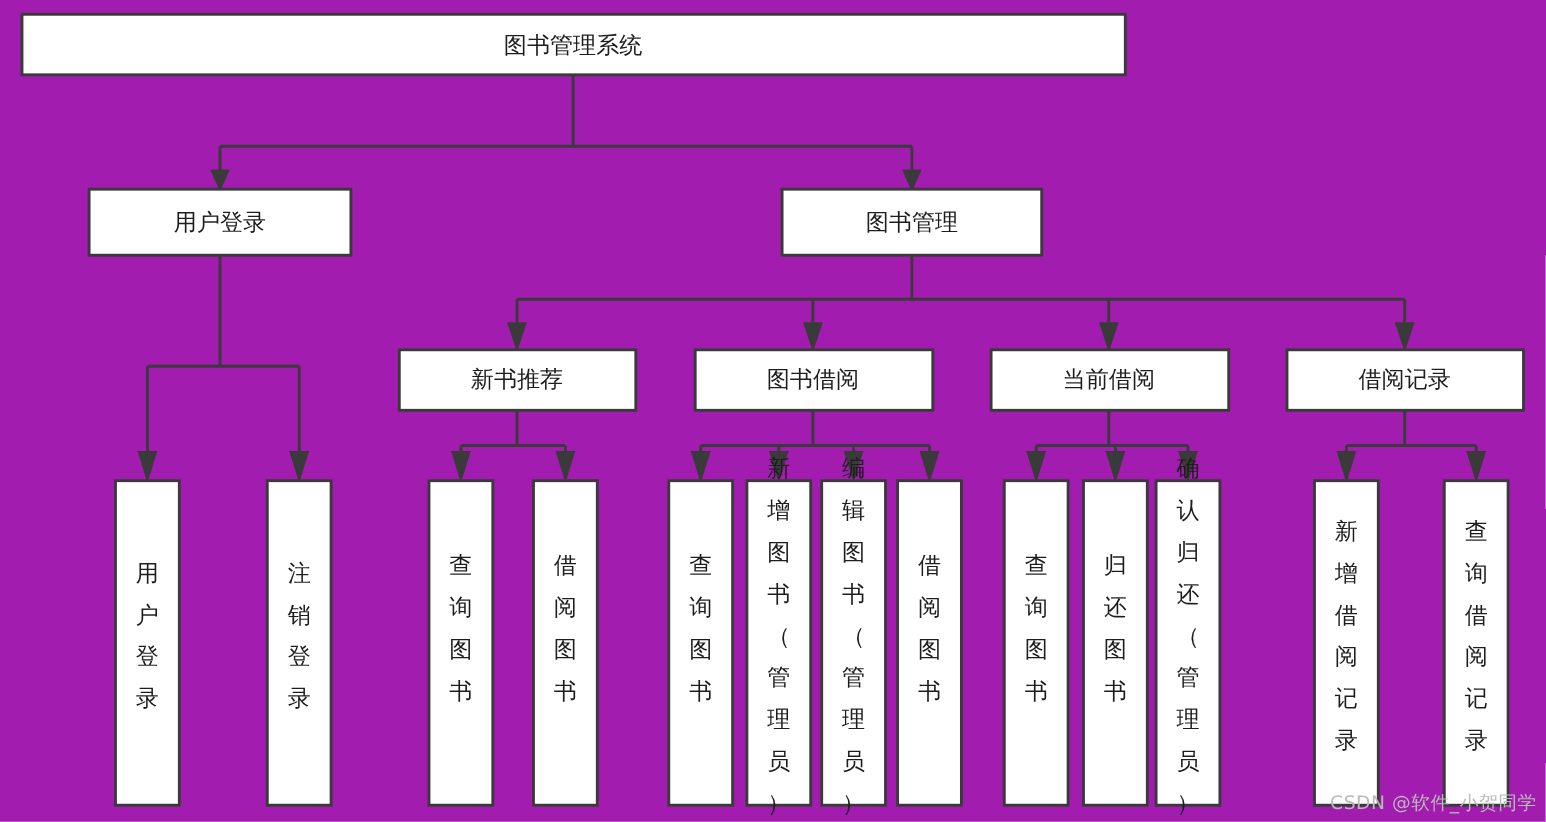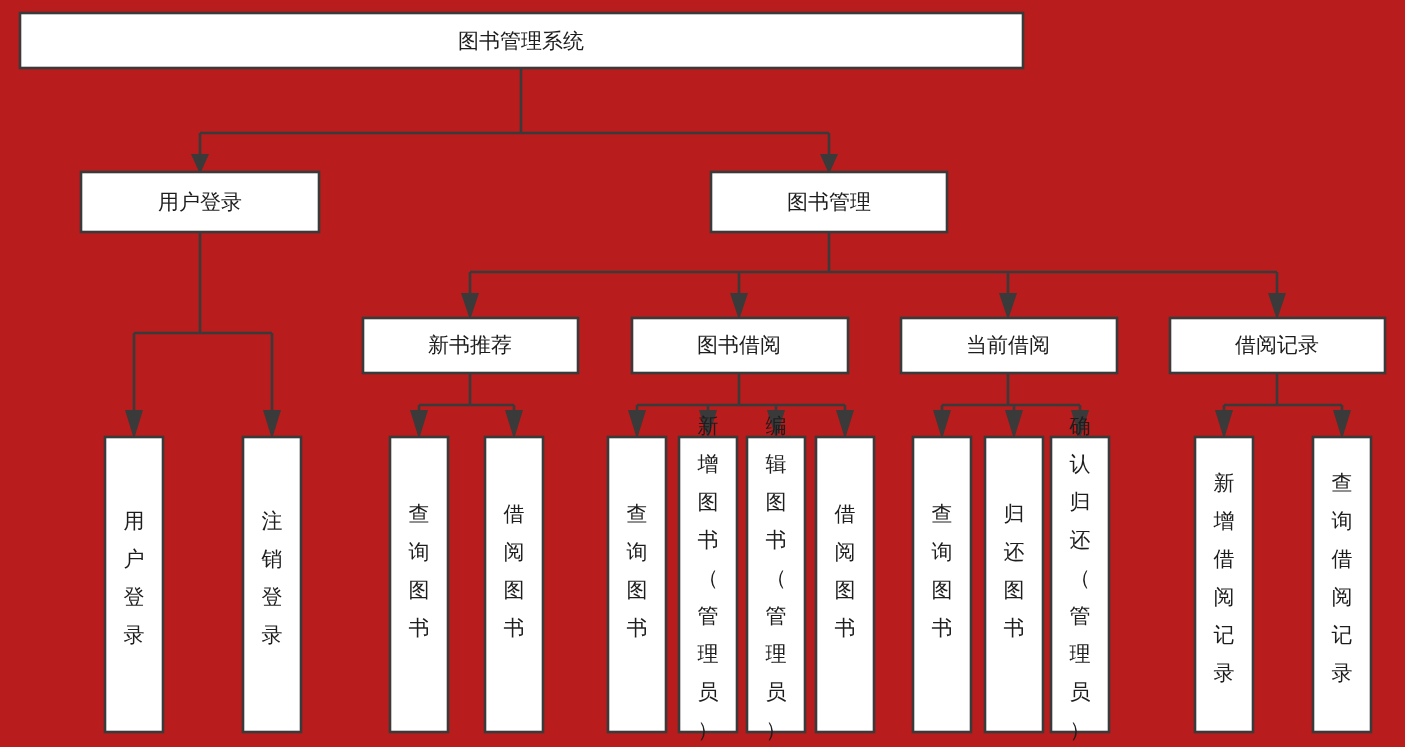--- a/index.html
+++ b/index.html
@@ -10,21 +10,21 @@
   body {
     width: 1405px;
     height: 747px;
     font-family: "DejaVu Sans", "Liberation Sans", sans-serif;
     overflow: hidden;
   }
   #diagram-root {
     position: relative;
     width: 1405px;
     height: 747px;
-    background: #b91c1c;
+    background: #a21caf;
   }
   svg#flow-svg {
     position: absolute;
     left: 0;
     top: 0;
     width: 1405px;
     height: 747px;
     display: block;
   }
   .node-rect {
@@ -242,14 +242,15 @@
       </g>
 
       <g>
         <rect class="node-rect" x="1313" y="437" width="58" height="295"></rect>
         <text class="node-label-v vtext" x="1342" y="0"><tspan x="1342" y="490">查</tspan><tspan x="1342" y="528">询</tspan><tspan x="1342" y="566">借</tspan><tspan x="1342" y="604">阅</tspan><tspan x="1342" y="642">记</tspan><tspan x="1342" y="680">录</tspan></text>
       </g>
 
     </g>
   </svg>
 
+  <div class="watermark">CSDN @软件_小贺同学</div>
 
 </div>
 
 </body></html>

